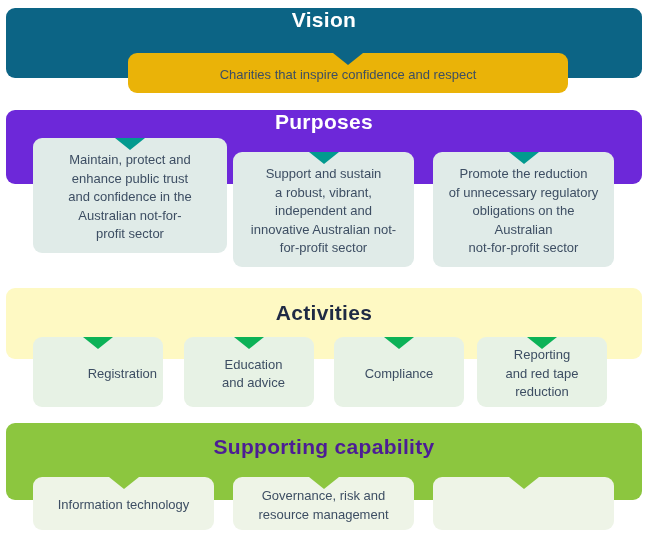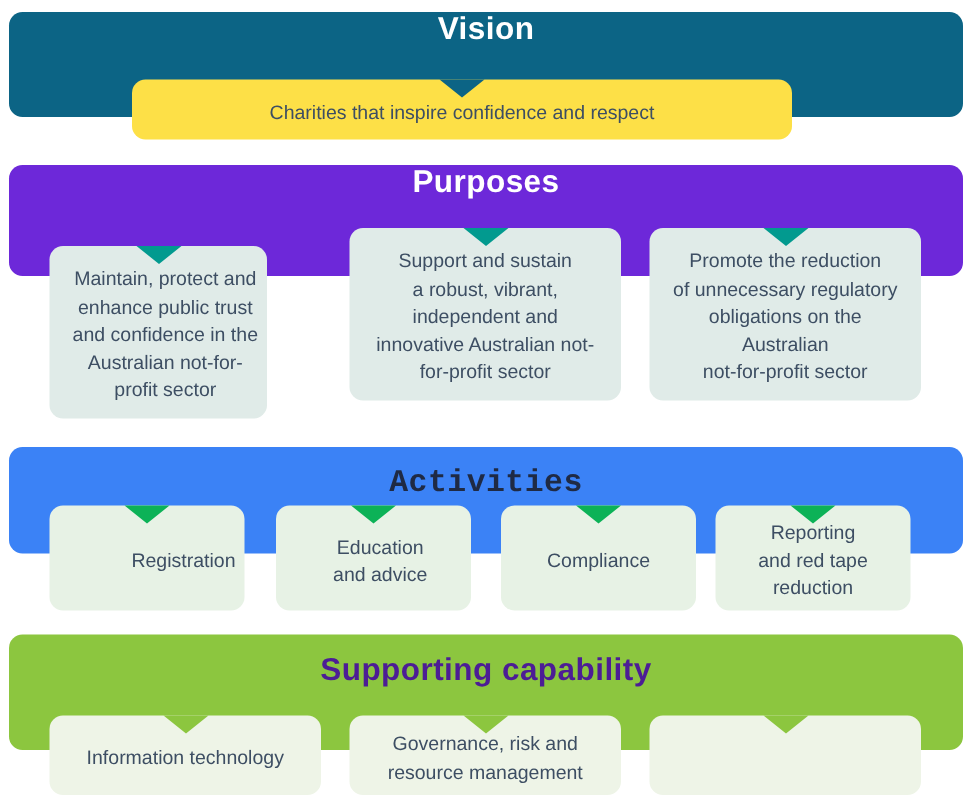--- a/index.html
+++ b/index.html
@@ -20,21 +20,21 @@
   }
   .band h2 {
     margin: 0;
     text-align: center;
     font-size: 21px;
     font-weight: 700;
     letter-spacing: 0.3px;
   }
   .band-vision      { top: 8px;   height: 70px; background: #0c6485; }
   .band-purposes    { top: 110px; height: 74px; background: #6d28d9; }
-  .band-activities  { top: 298px; height: 71px; background: #3b82f6; font-family: Liberation Mono, monospace; }
+  .band-activities  { top: 288px; height: 71px; background: #fef9c3; }
   .band-supporting  { top: 423px; height: 77px; background: #8cc63f; }
   .band-vision h2, .band-purposes h2 { color: #ffffff; }
   .band-activities h2 { color: #1f2a44; padding-top: 13px; }
   .band-supporting h2 { color: #4c1d95; padding-top: 12px; }
 
   .card {
     position: absolute;
     border-radius: 9px;
     box-sizing: border-box;
     display: flex;
@@ -50,32 +50,32 @@
   .notch {
     position: absolute;
     top: 0;
     left: 50%;
     transform: translateX(-50%);
     width: 0;
     height: 0;
     border-left: 15px solid transparent;
     border-right: 15px solid transparent;
   }
-  .card-vision     { background: #fde047; }
+  .card-vision     { background: #eab308; margin-left: 40px; }
   .card-purposes   { background: #e0ebe8; }
   .card-activities { background: #e7f2e5; }
   .card-supporting { background: #eef4e7; }
   .notch-vision     { border-top: 12px solid #0c6485; }
   .notch-purposes   { border-top: 12px solid #029a8f; }
   .notch-activities { border-top: 12px solid #0cb257; }
   .notch-supporting { border-top: 12px solid #8cc63f; }
 
   
   .v-card  { left: 88px;  top: 53px;  width: 440px; height: 40px; }
-  .p-card1 { left: 33px;  top: 164px; width: 145px; height: 115px; justify-content: flex-end; }
+  .p-card1 { left: 33px;  top: 138px; width: 194px; height: 115px; }
   .p-card2 { left: 233px; top: 152px; width: 181px; height: 115px; }
   .p-card3 { left: 433px; top: 152px; width: 181px; height: 115px; }
   .a-card1 { left: 33px;  top: 337px; width: 130px; height: 70px; justify-content: flex-end; }
   .a-card2 { left: 184px; top: 337px; width: 130px; height: 70px; padding-left: 15px; }
   .a-card3 { left: 334px; top: 337px; width: 130px; height: 70px; }
   .a-card4 { left: 477px; top: 337px; width: 130px; height: 70px; }
   .s-card1 { left: 33px;  top: 477px; width: 181px; height: 53px; }
   .s-card2 { left: 233px; top: 477px; width: 181px; height: 53px; }
   .s-card3 { left: 433px; top: 477px; width: 181px; height: 53px; }
 </style>

